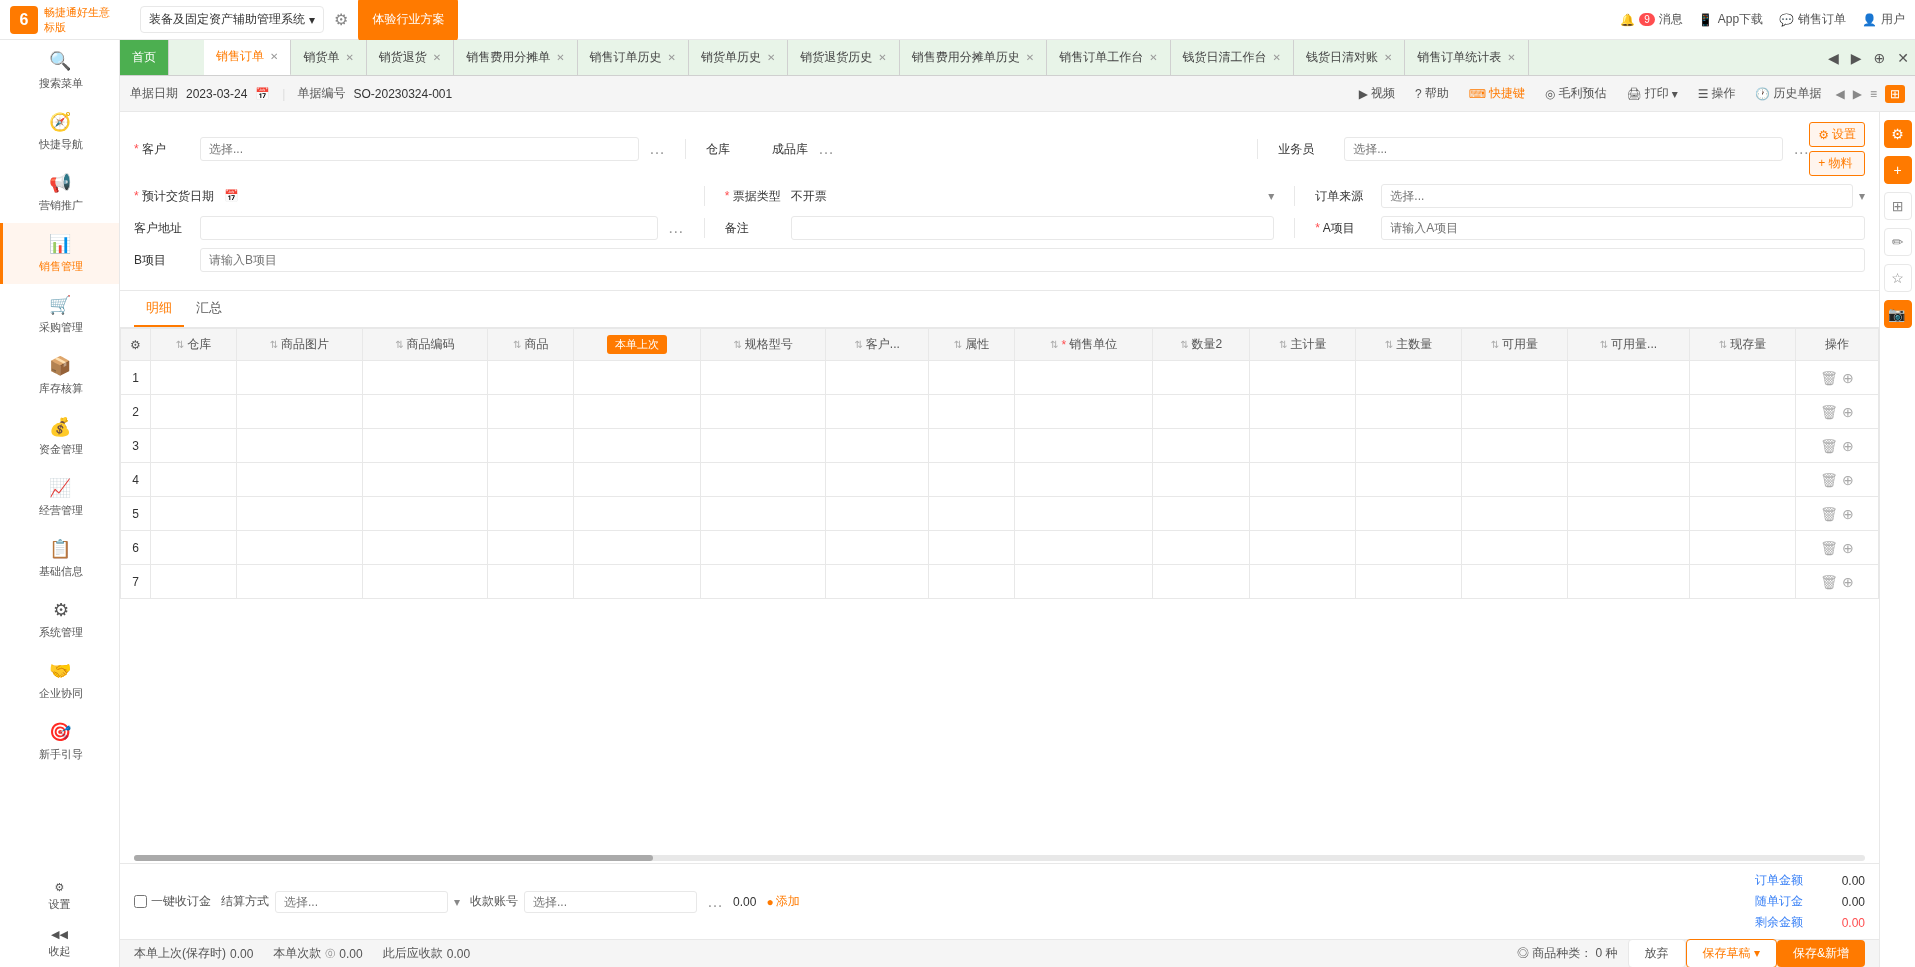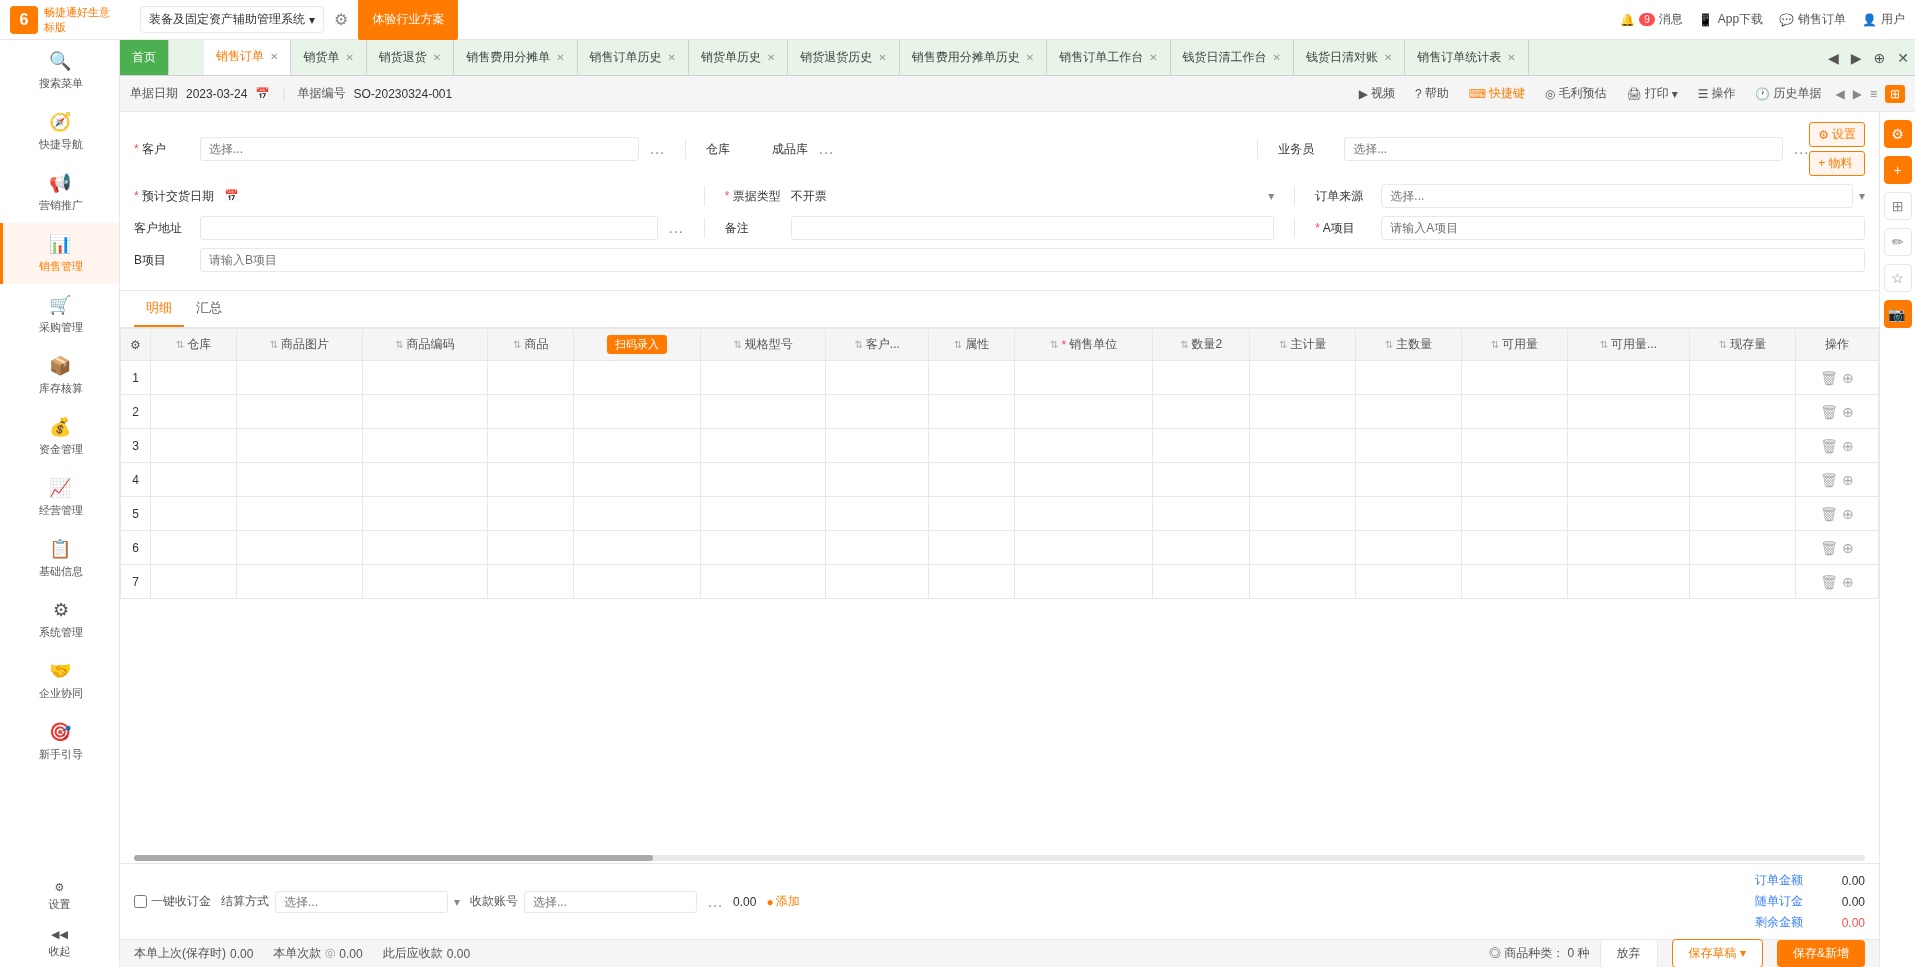--- a/index.html
+++ b/index.html
@@ -105,21 +105,21 @@
     .summary-label { color: #3b82f6; }
     .summary-value { color: #333; min-width: 50px; text-align: right; }
     .summary-value.red { color: #ff4d4f; }
 
     
     .status-bar { height: 28px; background: #f5f5f5; display: flex; align-items: center; padding: 0 14px; gap: 20px; border-top: 1px solid #e8e8e8; font-size: 12px; color: #555; }
     .status-item { display: flex; align-items: center; gap: 4px; }
     .status-bar-right { margin-left: auto; display: flex; align-items: center; gap: 10px; }
 
     
-    .action-btns { display: flex; gap: 14px; align-items: center; justify-content: center; }
+    .action-btns { display: flex; gap: 0; align-items: center; justify-content: center; }
     .btn-discard { border: 1px solid #e8e8e8; background: #fff; border-radius: 4px; padding: 5px 16px; cursor: pointer; font-size: 12px; color: #555; }
     .btn-draft { border: 1px solid #ff7a00; background: #fff; border-radius: 4px; padding: 5px 16px; cursor: pointer; font-size: 12px; color: #ff7a00; }
     .btn-save { background: #ff7a00; color: white; border: none; border-radius: 4px; padding: 5px 16px; cursor: pointer; font-size: 12px; }
 
     
     .right-tools { width: 36px; background: #fff; border-left: 1px solid #e8e8e8; display: flex; flex-direction: column; align-items: center; padding: 8px 0; gap: 8px; }
     .right-tool-btn { width: 28px; height: 28px; display: flex; align-items: center; justify-content: center; border: 1px solid #e8e8e8; border-radius: 4px; cursor: pointer; font-size: 14px; color: #888; background: #fff; }
     .right-tool-btn.orange { background: #ff7a00; color: white; border-color: #ff7a00; }
 
     .progress-bar-wrapper { height: 6px; background: #e8e8e8; margin: 2px 14px; border-radius: 3px; }
@@ -435,21 +435,21 @@
                     </th>
                     <th>
                       <div class="th-sort"><span class="sort-icon">⇅</span>商品图片</div>
                     </th>
                     <th>
                       <div class="th-sort"><span class="sort-icon">⇅</span>商品编码</div>
                     </th>
                     <th>
                       <div class="th-sort"><span class="sort-icon">⇅</span>商品</div>
                     </th>
-                    <th><button class="scan-btn">扫码录入</button></th>
+                    <th><button class="scan-btn">本单上次</button></th>
                     <th>
                       <div class="th-sort"><span class="sort-icon">⇅</span>规格型号</div>
                     </th>
                     <th>
                       <div class="th-sort"><span class="sort-icon">⇅</span>客户...</div>
                     </th>
                     <th>
                       <div class="th-sort"><span class="sort-icon">⇅</span>属性</div>
                     </th>
                     <th>

